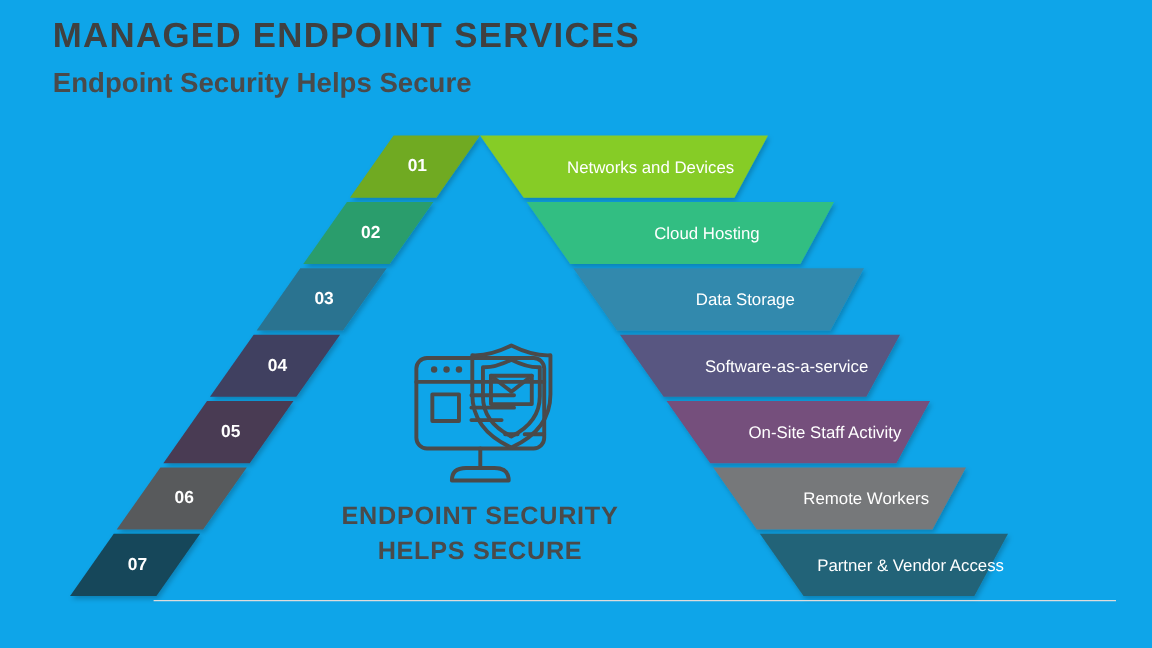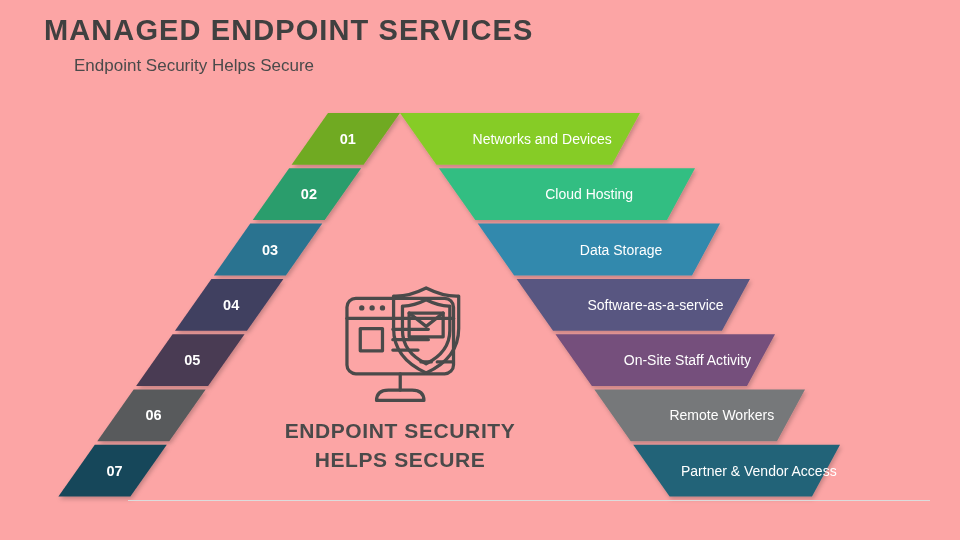--- a/index.html
+++ b/index.html
@@ -11,22 +11,22 @@
     position:relative;
   }
   #slide{position:absolute;inset:0;background:#f1f1f1;}
 
   .header{position:absolute;left:44px;top:14px;}
   .title{
     font-size:29px;font-weight:bold;color:#404040;
     letter-spacing:1.1px;line-height:1.15;white-space:nowrap;
   }
   .subtitle{
-    font-size:17px;color:#4a4a4a;font-weight:normal;
-    margin-top:9px;white-space:nowrap;margin-left:30px;
+    font-size:23px;color:#4a4a4a;font-weight:bold;
+    margin-top:9px;white-space:nowrap;
   }
 
   svg#diagram{position:absolute;left:0;top:0;width:960px;height:540px;}
 
   .num-text{
     fill:#ffffff;font-size:14.5px;font-weight:bold;
     font-family:"Liberation Sans", sans-serif;
     text-anchor:middle;dominant-baseline:central;
   }
   .label-text{
@@ -41,21 +41,21 @@
     text-anchor:middle;dominant-baseline:central;
   }
   .icon-stroke{fill:none;stroke:#4a4a4a;stroke-width:4.4;
     stroke-linejoin:round;stroke-linecap:round;}
   .icon-fill{fill:#4a4a4a;}
   .baseline{stroke:#dcdcdc;stroke-width:1.2;}
 </style>
 </head>
 <body style="background: rgb(241, 241, 241);">
 
-<div id="slide" style="background: #fca5a5;">
+<div id="slide" style="background: #0ea5e9;">
 
   <div class="header">
     <div class="title">MANAGED ENDPOINT SERVICES</div>
     <div class="subtitle">Endpoint Security Helps Secure</div>
   </div>
 
   <svg id="diagram" viewBox="0 0 960 540">
     <defs>
       <filter id="bshadow" x="-30%" y="-30%" width="180%" height="180%">
         <feDropShadow dx="1.5" dy="2.5" stdDeviation="2.2" flood-color="#000000" flood-opacity="0.22"></feDropShadow>

